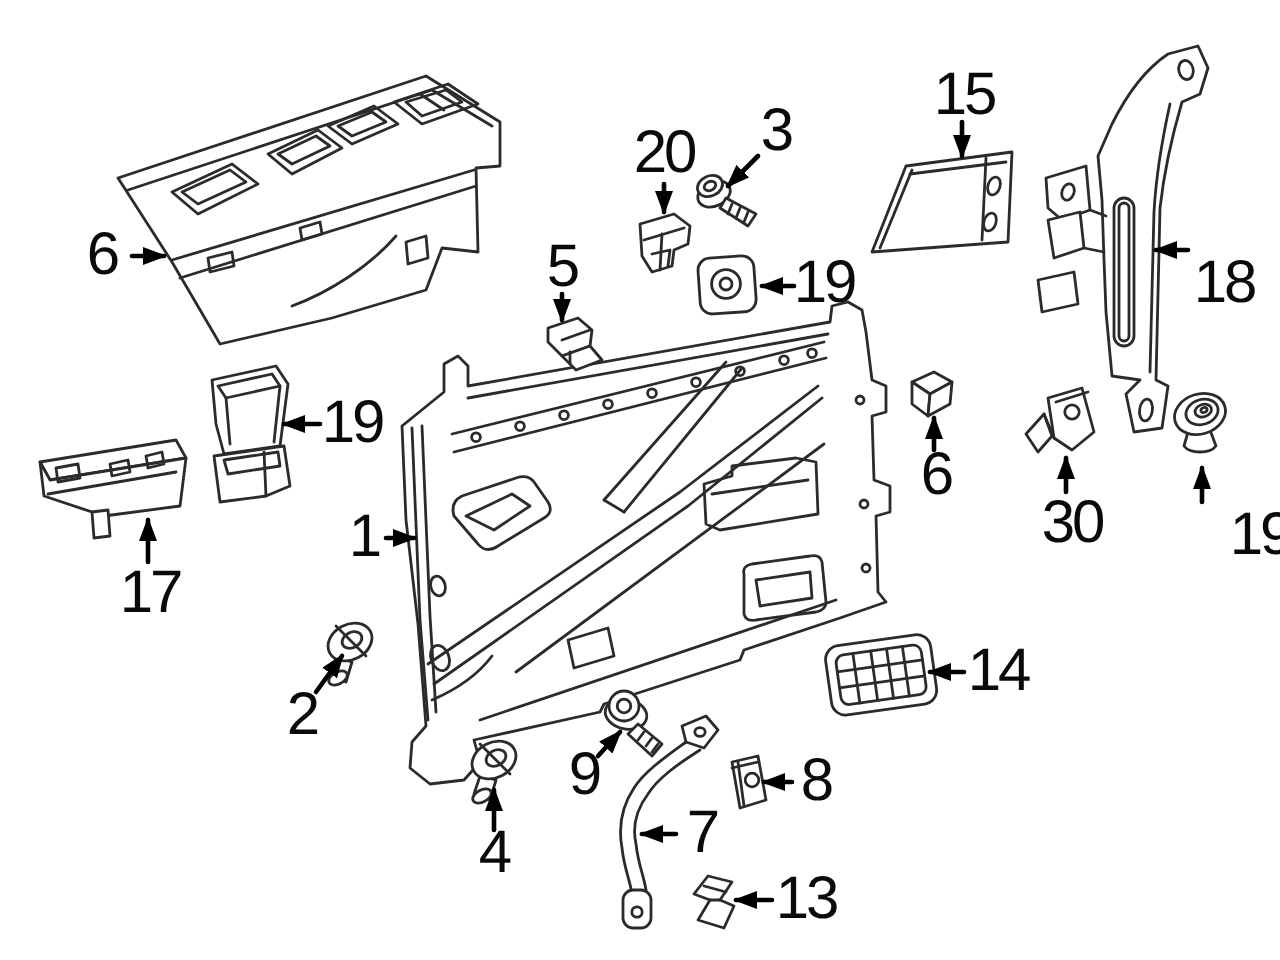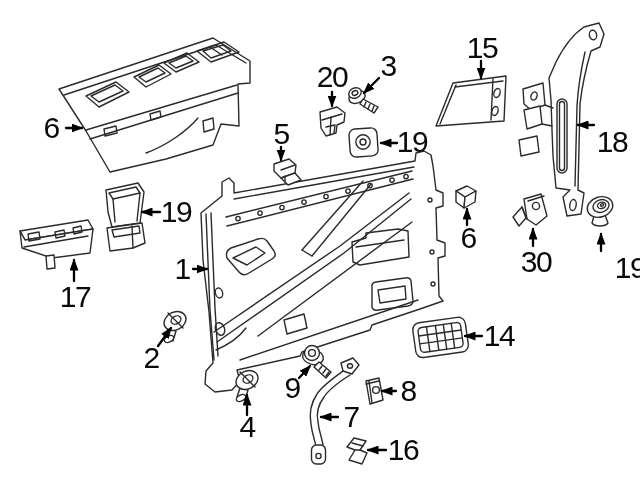--- a/index.html
+++ b/index.html
@@ -265,18 +265,18 @@
   <div class="callout" style="left:468px;top:238px">6</div>
   <div class="callout" style="left:351px;top:417px">7</div>
   <div class="callout" style="left:408px;top:391px">8</div>
   <div class="callout" style="left:292px;top:388px">9</div>
   <div class="callout" style="left:412px;top:142px">19</div>
   <div class="callout" style="left:332px;top:77px">20</div>
   <div class="callout" style="left:51px;top:128px">6</div>
   <div class="callout" style="left:75px;top:297px">17</div>
   <div class="callout" style="left:176px;top:212px">19</div>
   <div class="callout" style="left:499px;top:336px">14</div>
-  <div class="callout" style="left:403px;top:450px">16</div>
+  <div class="callout" style="left:403px;top:450px">13</div>
   <div class="callout" style="left:482px;top:48px">15</div>
   <div class="callout" style="left:612px;top:142px">18</div>
   <div class="callout" style="left:630px;top:268px">19</div>
   <div class="callout" style="left:536px;top:262px">30</div>
 </div>
 
 </body></html>

